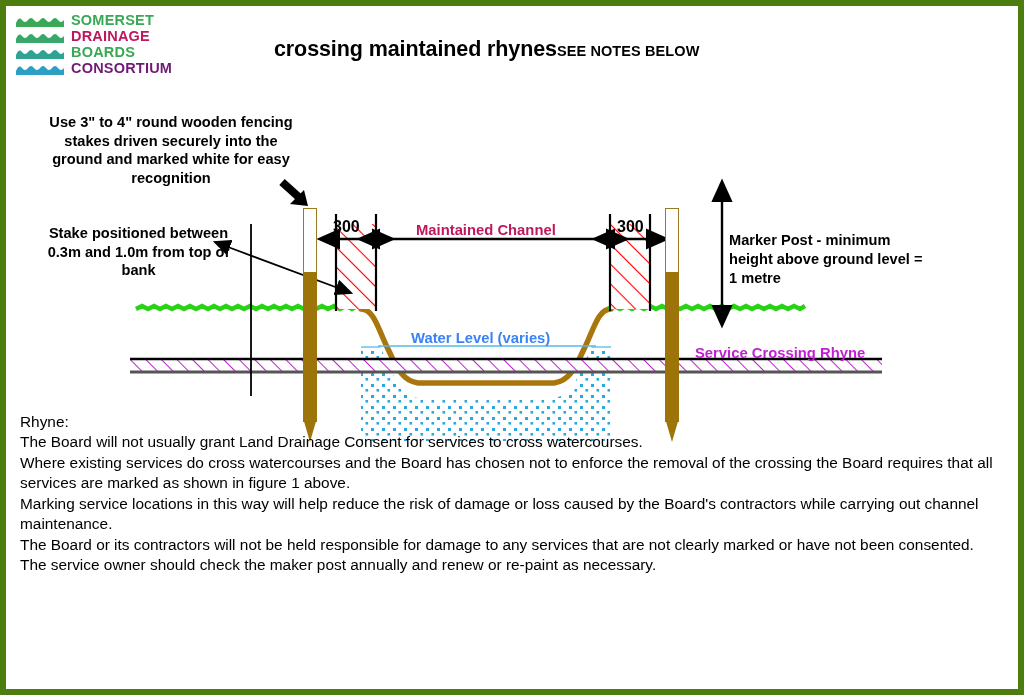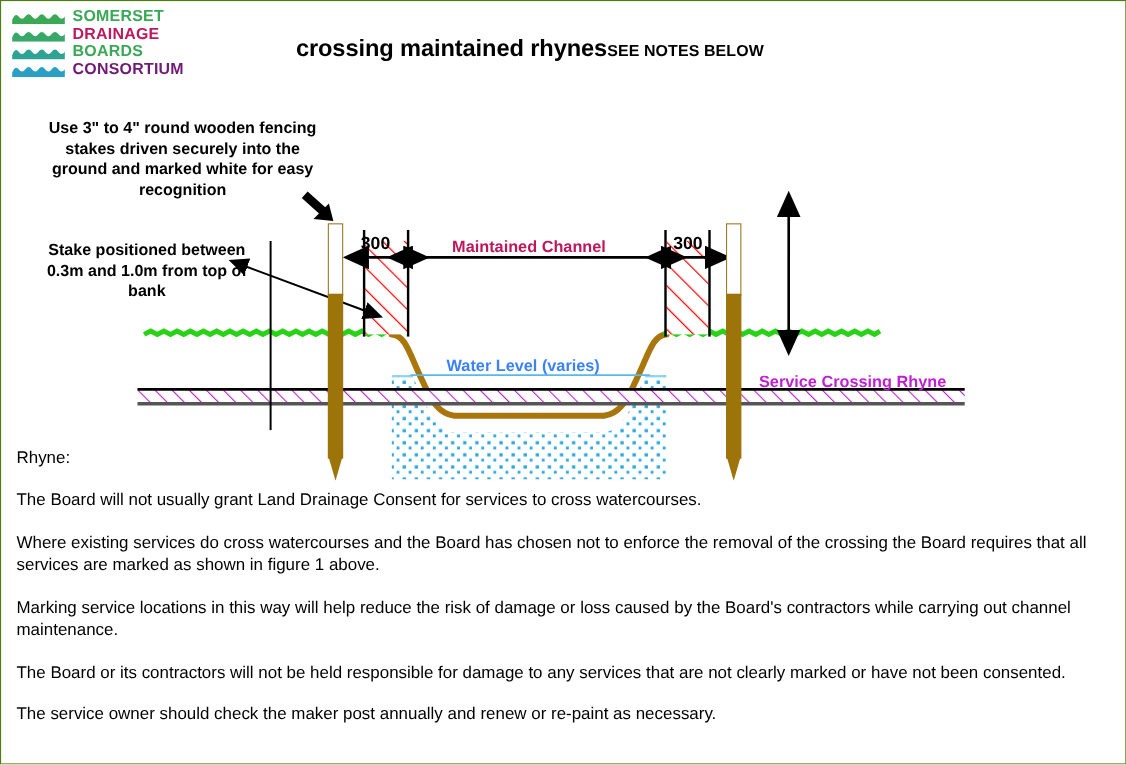--- a/index.html
+++ b/index.html
@@ -1,19 +1,19 @@
 <!DOCTYPE html>
 <html><head>
 <meta charset="utf-8">
 <style>
   html,body{margin:0;padding:0;background:#ffffff;}
   body{font-family:"Liberation Sans",sans-serif;}
   #page{
     position:relative;width:1024px;height:695px;
-    background:#ffffff;border:1px solid #4d7c0f;
+    background:#ffffff;border:6px solid #4d7c0f;
     box-sizing:border-box;overflow:hidden;
   }
   .abs{position:absolute;}
 
   
   #logo{left:10px;top:6px;width:175px;height:66px;}
   .wave-row{display:flex;align-items:center;height:16px;}
   .wave{width:48px;height:13px;flex:0 0 auto;}
   .logo-word{
     font-size:14.5px;font-weight:bold;letter-spacing:.2px;
@@ -39,21 +39,21 @@
   #lbl-water{left:405px;top:324px;color:#3b82f6;font-size:14.8px;font-weight:bold;}
   #lbl-service{left:689px;top:339px;color:#c11fd4;font-size:14.8px;font-weight:bold;}
   #lbl-300-left{left:327px;top:212px;font-size:16px;font-weight:bold;}
   #lbl-300-right{left:611px;top:212px;font-size:16px;font-weight:bold;}
   .stake-white{background:#ffffff;border:1.5px solid #9a7a23;box-sizing:border-box;}
   .stake-brown{background:#9c7409;}
 
   
   #notes{left:14px;top:406px;width:990px;}
   .note-head{font-size:15.4px;color:#000;line-height:20px;}
-  .note-p{font-size:15.4px;color:#000;line-height:20.5px;margin-top:18px;}
+  .note-p{font-size:15.4px;color:#000;line-height:20.5px;}
 </style>
 </head>
 <body>
 
 <div id="page">
 
   <div id="logo" class="abs">
     <div class="wave-row">
       <svg class="wave" viewBox="0 0 48 13">
         <path d="M0,9 Q3,2 6,6 T12,6 T18,6 T24,6 T30,6 T36,6 T42,6 T48,6 L48,13 L0,13 Z" fill="#3aa856"></path>
@@ -80,20 +80,21 @@
     </div>
   </div>
 
   <div id="title" class="abs">
     <br>
     <span>crossing maintained rhynes</span><span class="small">SEE NOTES BELOW</span>
   </div>
 
   <div id="anno-stakes" class="abs anno">Use 3" to 4" round wooden fencing stakes driven securely into the ground and marked white for easy recognition</div>
   <div id="anno-position" class="abs anno">Stake positioned between 0.3m and 1.0m from top of bank</div>
+  <div id="anno-marker" class="abs anno">Marker Post - minimum height above ground level = 1 metre</div>
 
   <svg class="abs" style="left:0;top:90;width:1024px;height:360px;" viewBox="0 0 1024 360">
     <defs>
       <pattern id="redHatch" width="14" height="14" patternUnits="userSpaceOnUse" patternTransform="rotate(-45)">
         <line x1="0" y1="0" x2="0" y2="14" stroke="#ff0000" stroke-width="2.2"></line>
       </pattern>
       <pattern id="magHatch" width="11" height="11" patternUnits="userSpaceOnUse" patternTransform="rotate(-45)">
         <line x1="0" y1="0" x2="0" y2="11" stroke="#c11fd4" stroke-width="2"></line>
       </pattern>
       <pattern id="waterDots" width="11" height="11" patternUnits="userSpaceOnUse">

